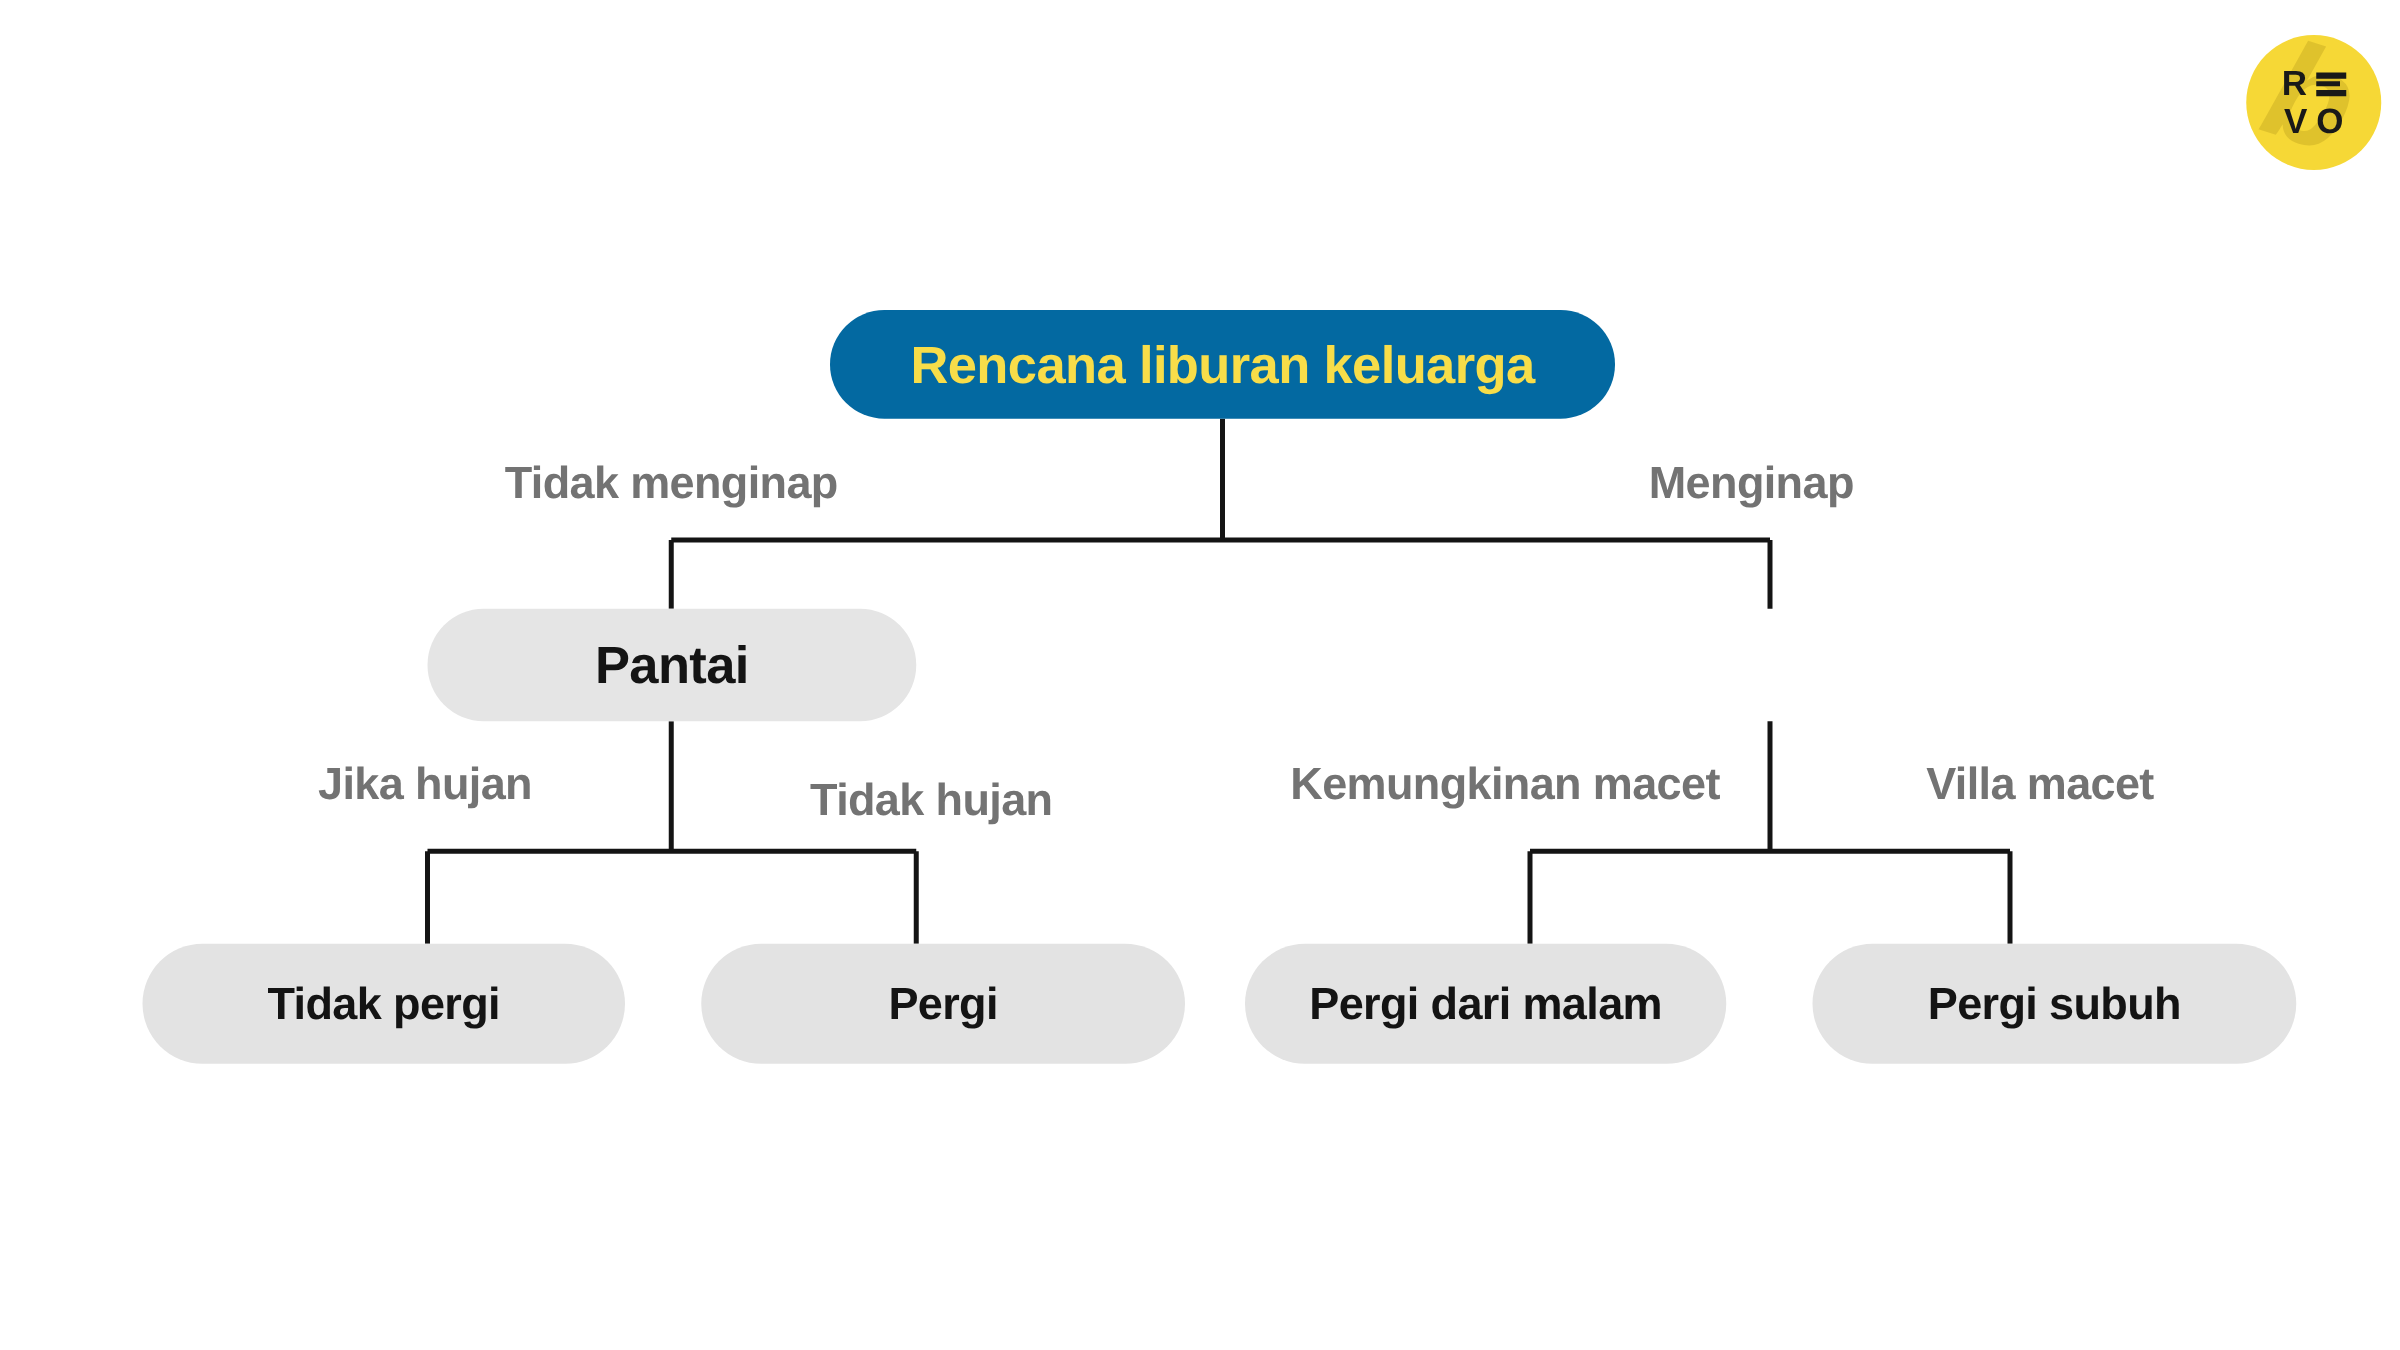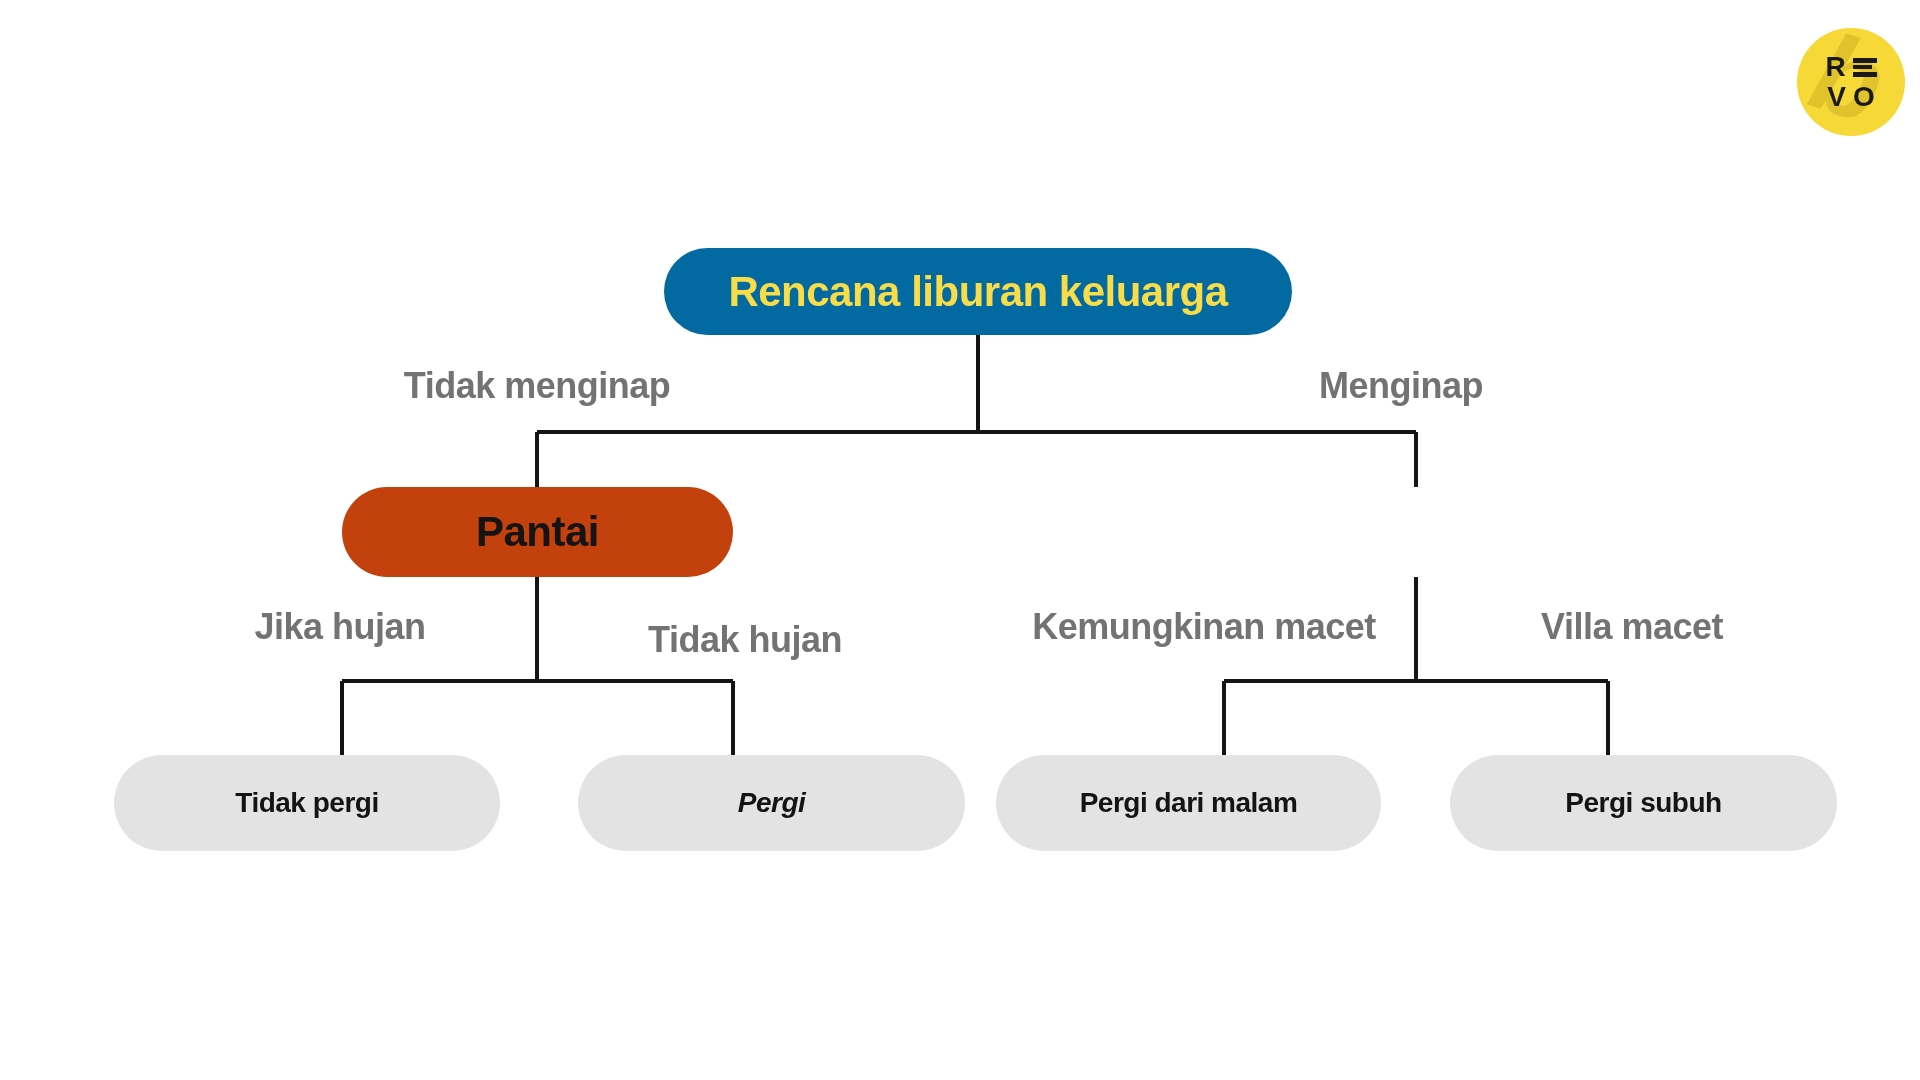--- a/index.html
+++ b/index.html
@@ -11,26 +11,26 @@
   .connectors { position:absolute; left:0; top:0; width:1920px; height:1080px; }
 
   .pill {
     position:absolute; display:flex; align-items:center; justify-content:center;
     font-weight:bold; white-space:nowrap; letter-spacing:-0.5px; color:#141414;
   }
   .root-node {
     left:664px; top:248px; width:628px; height:87px;
     background:#0369a1; color:#F8DD49; border-radius:44px; font-size:42px;
   }
-  .yellow { background:#c2410c; border-radius:45px; height:90px; font-size:42px; top:487px; }
+  .yellow { background:#e5e5e5; border-radius:45px; height:90px; font-size:42px; top:487px; }
   .node-pantai { left:342px; width:391px; }
   .node-villa  { left:1224px; width:384px; }
-  .leaf { background:#E3E3E3; border-radius:48px; height:96px; font-size:28px; top:755px; }
+  .leaf { background:#E3E3E3; border-radius:48px; height:96px; font-size:36px; top:755px; }
   .leaf-1 { left:114px;  width:386px; }
-  .leaf-2 { left:578px;  width:387px;font-style:italic; }
+  .leaf-2 { left:561px;  width:387px; }
   .leaf-3 { left:996px;  width:385px; }
   .leaf-4 { left:1450px; width:387px; }
 
   .edge-label {
     position:absolute; transform:translate(-50%,-50%);
     font-weight:bold; font-size:36px; color:#737373; white-space:nowrap; letter-spacing:-0.5px;
   }
   .el-1 { left:537px;  top:386px; }
   .el-2 { left:1401px; top:386px; }
   .el-3 { left:340px;  top:627px; }

